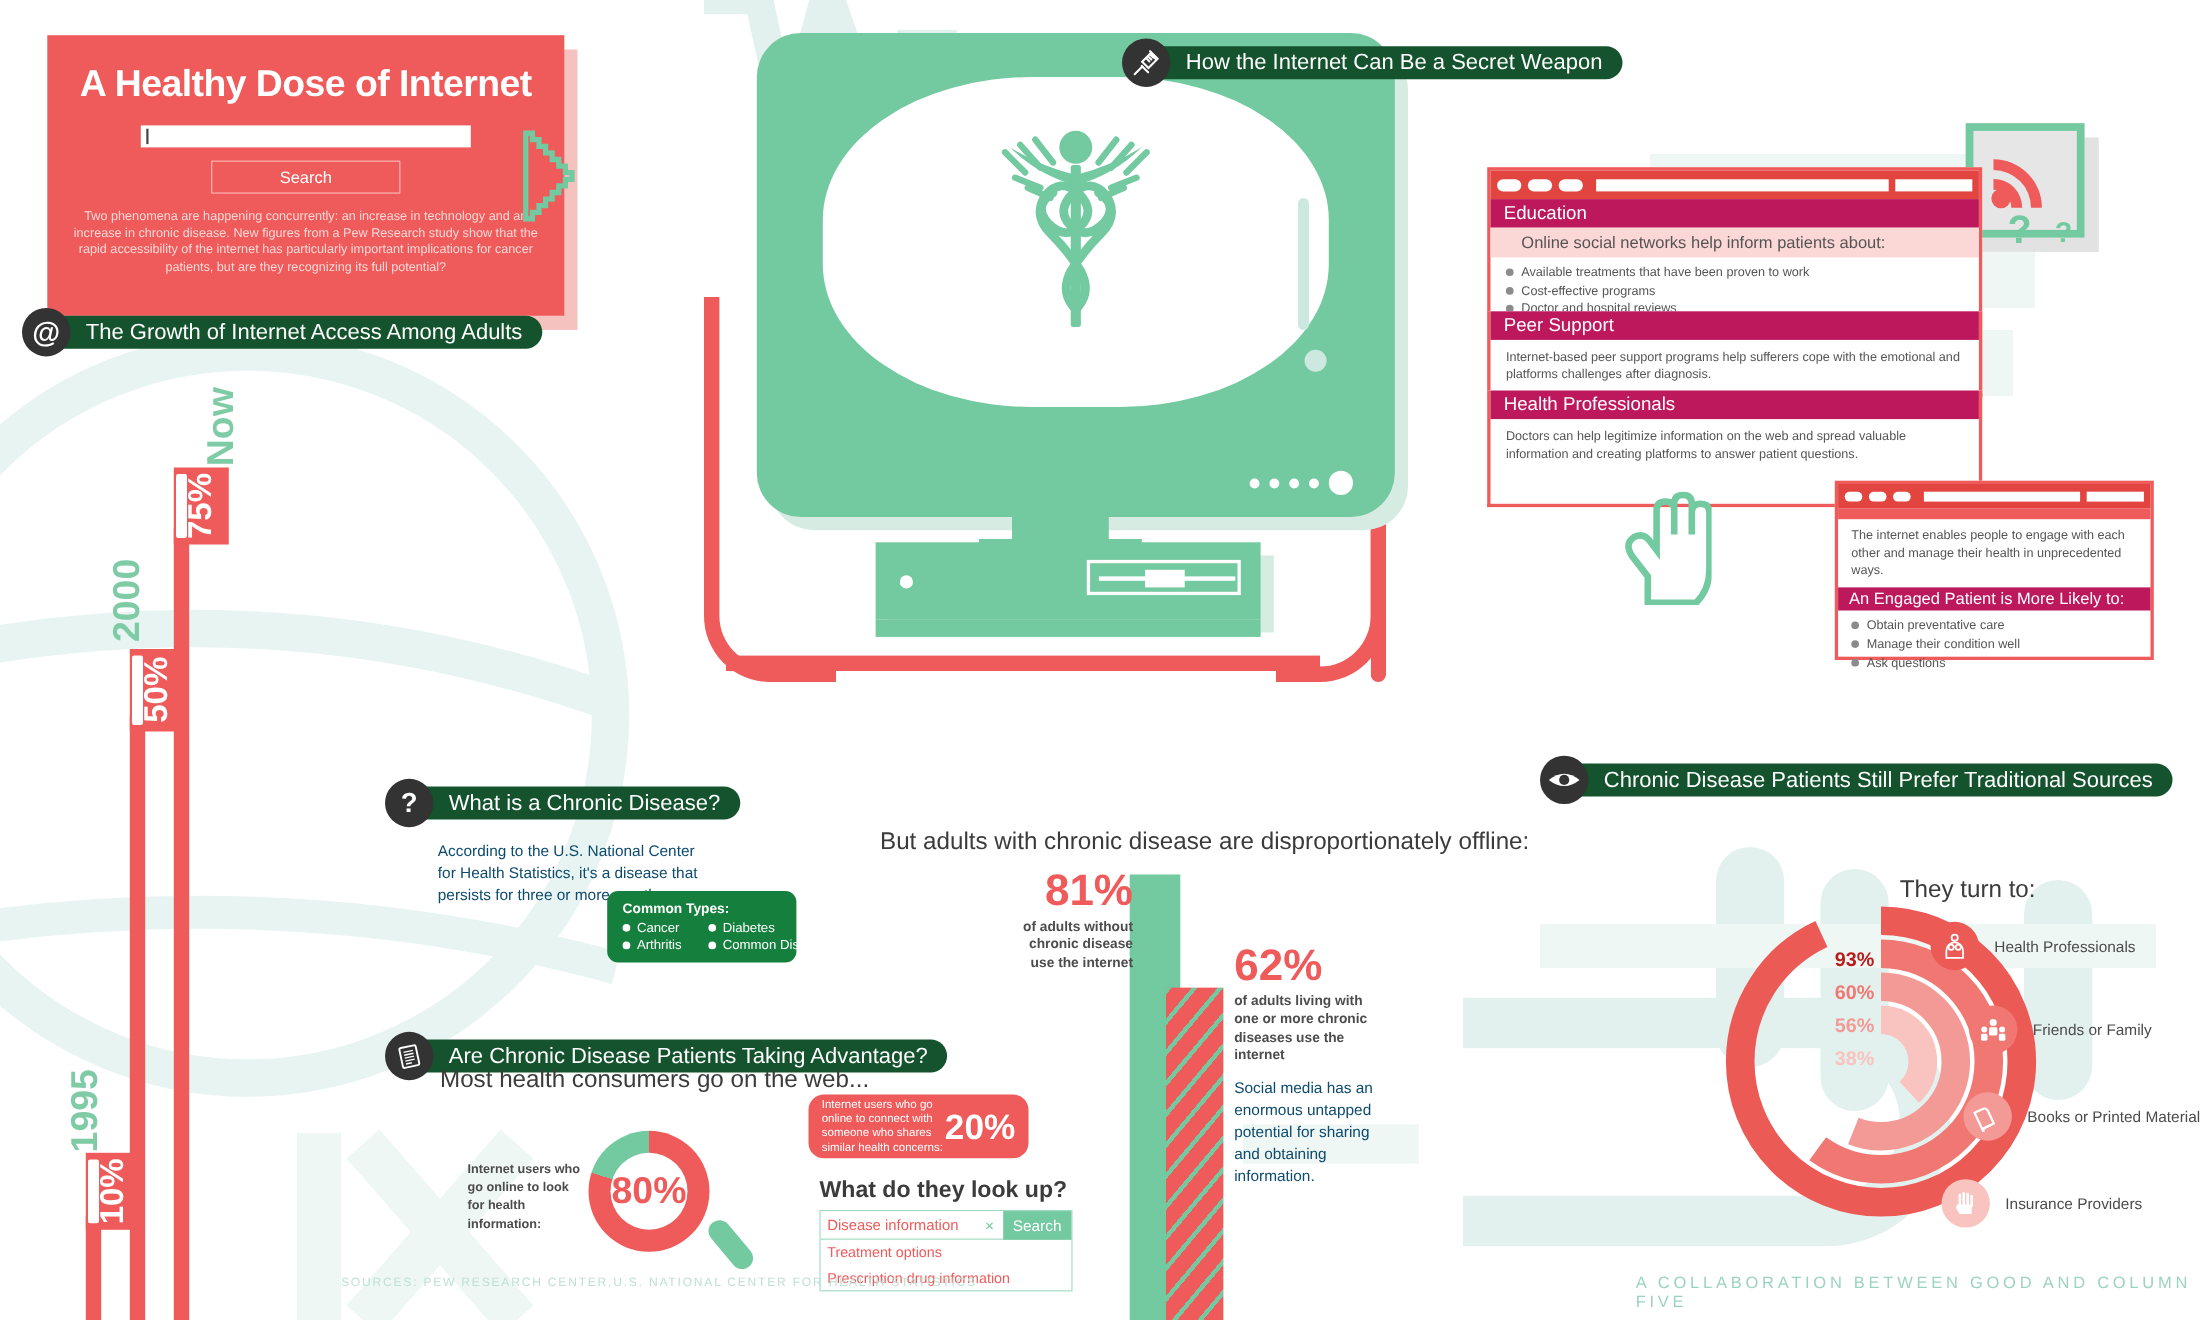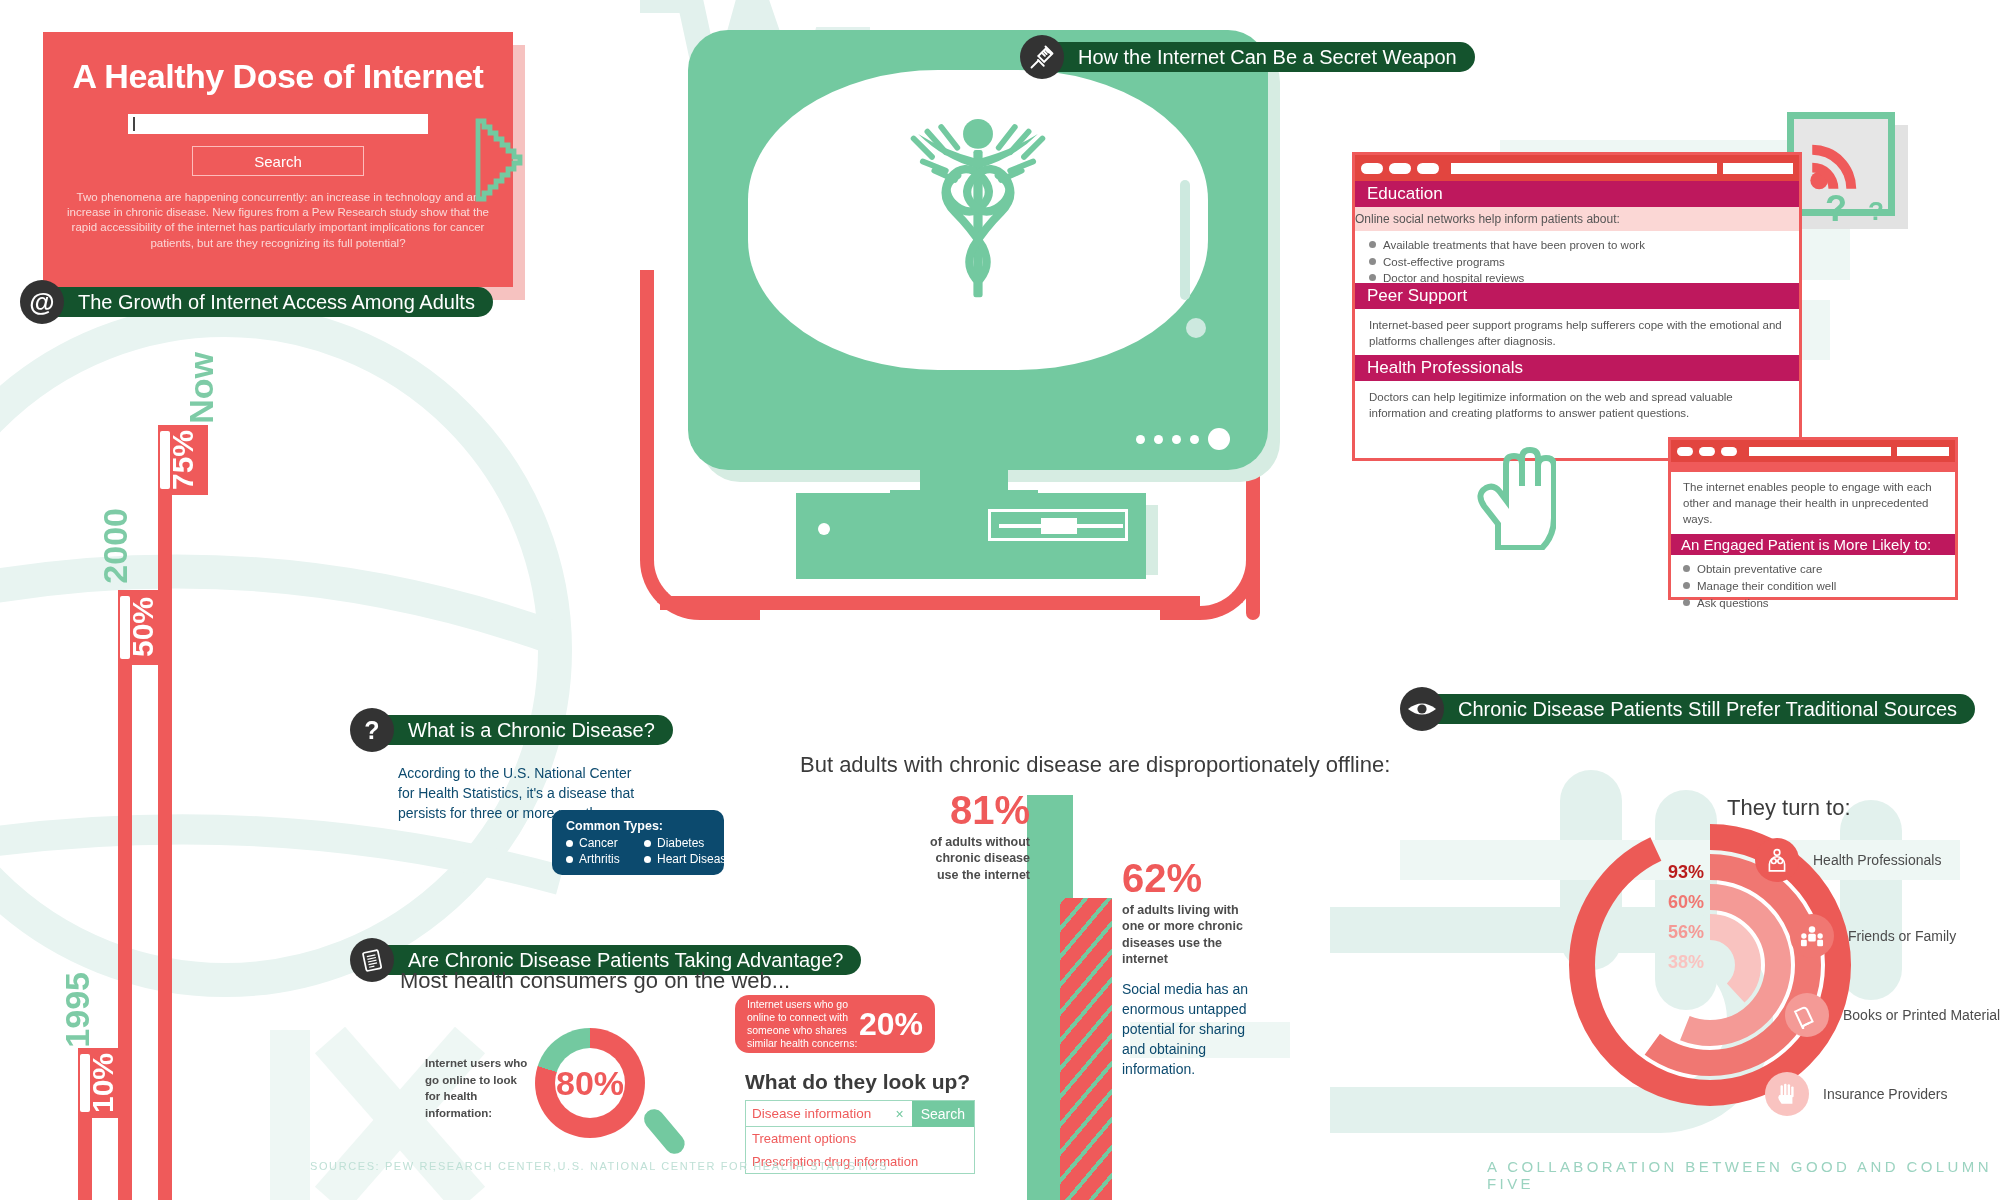--- a/index.html
+++ b/index.html
@@ -64,37 +64,37 @@
   
   .cable{position:absolute;border:14px solid #ef5a5a;border-radius:40px;}
 
   
   .brw{position:absolute;background:#fff;border:3px solid #ef5a5a;}
   .brw-top{height:26px;background:#e2453f;display:flex;align-items:center;padding:0 6px;gap:6px;}
   .brw-top .b{width:22px;height:11px;background:#fff;border-radius:6px;flex:0 0 auto;}
   .brw-top .f1{flex:1;height:11px;background:#fff;margin-left:6px;}
   .brw-top .f2{width:70px;height:11px;background:#fff;}
   .sec-h{background:#be185d;color:#fff;font-size:17px;padding:3px 12px;font-weight:normal;}
-  .sec-sub{background:#fbd7d5;color:#555;font-size:12px;padding:5px 0;}
+  .sec-sub{background:#fbd7d5;color:#555;font-size:15px;padding:5px 28px;}
   .sec-body{padding:8px 14px;color:#555;font-size:11.5px;line-height:1.4;}
   .bullets{list-style:none;}
   .bullets li{display:flex;align-items:flex-start;gap:7px;color:#555;font-size:11.5px;line-height:1.45;}
   .bullets li::before{content:"";width:7px;height:7px;border-radius:50%;background:#8b8b8b;margin-top:4px;flex:0 0 auto;}
 
   
   .rssbox-sh{position:absolute;left:1800px;top:125px;width:108px;height:104px;background:#e2e2e2;}
   .rssbox{position:absolute;left:1787px;top:112px;width:108px;height:104px;background:#e6e6e6;border:7px solid #73c9a0;}
   .qm{position:absolute;color:#73c9a0;font-weight:bold;}
 
   
   .hand{position:absolute;left:1470px;top:440px;}
 
   
   .para{color:#0c4a6e;font-size:14px;line-height:1.42;}
-  .common-types{position:absolute;background:#0c4a6e;border-radius:10px;padding:9px 14px;color:#fff;}
+  .common-types{position:absolute;background:#15803d;border-radius:10px;padding:9px 14px;color:#fff;}
   .common-types .ct-h{font-size:12.5px;font-weight:bold;margin-bottom:3px;}
   .ct-grid{display:grid;grid-template-columns:78px 110px;row-gap:2px;}
   .ct-grid span{font-size:12px;display:flex;align-items:center;gap:6px;}
   .ct-grid span::before{content:"";width:7px;height:7px;border-radius:50%;background:#fff;flex:0 0 auto;}
 
   
   .donut80{position:absolute;left:535px;top:1028px;width:110px;height:110px;border-radius:50%;
     background:conic-gradient(#ef5a5a 0deg 288deg,#73c9a0 288deg 360deg);}
   .donut80 .hole{position:absolute;left:20px;top:20px;width:70px;height:70px;border-radius:50%;background:#fff;
     display:flex;align-items:center;justify-content:center;color:#ef5a5a;font-size:34px;font-weight:bold;}
@@ -336,21 +336,21 @@
     </div>
     <div class="bar">What is a Chronic Disease?</div>
   </div>
   <div class="para" style="position:absolute;left:398px;top:764px;width:250px;">According to the U.S. National Center for Health Statistics, it's a disease that persists for three or more months.</div>
   <div class="common-types" style="left:552px;top:810px;width:172px;">
     <div class="ct-h">Common Types:</div>
     <div class="ct-grid">
       <span>Cancer</span>
       <span>Diabetes</span>
       <span>Arthritis</span>
-      <span>Heart Disease</span>
+      <span>Common Disease</span>
     </div>
   </div>
 
   <div class="pill" style="left:350px;top:943px;">
     <div class="circ">
       <svg width="26" height="26" viewBox="0 0 24 24">
         <g transform="rotate(-12 12 12)">
           <rect x="5" y="4" width="14" height="17" rx="1.5" fill="none" stroke="#fff" stroke-width="1.6"></rect>
           <g stroke="#fff" stroke-width="1.1">
             <path d="M8 8h8M8 10.5h8M8 13h8M8 15.5h8M8 18h5"></path>

